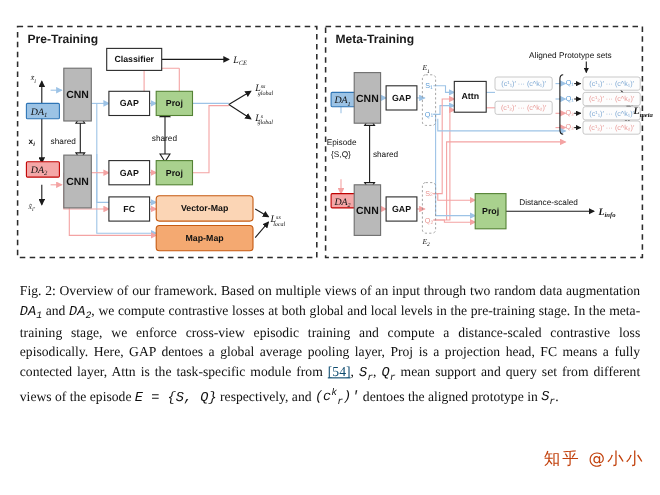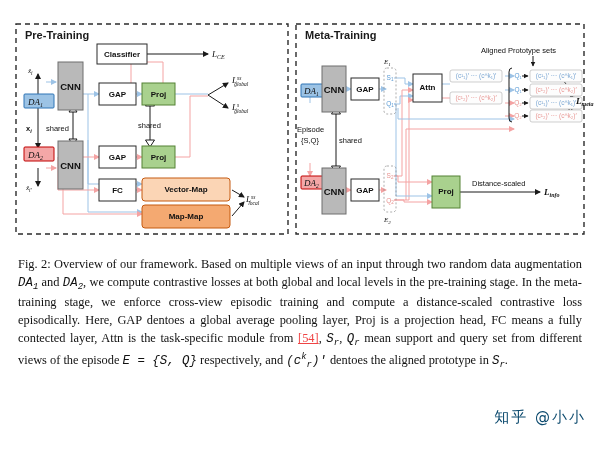--- a/index.html
+++ b/index.html
@@ -33,26 +33,26 @@
   .dashbox{fill:none;stroke:#2b2b2b;stroke-width:1.4;stroke-dasharray:5 4;}
   .dashsmall{fill:none;stroke:#8a8a8a;stroke-width:.7;stroke-dasharray:2 2;}
   
   #caption{
     position:absolute;left:18px;top:256px;width:564px;
     font-family:"Liberation Serif", serif;
     font-size:12.4px;line-height:1.45;color:#111;
     text-align:justify;
   }
   #caption .m{font-style:italic;font-family:Liberation Mono, monospace;}
-  #caption .cite{color:#ef4444;}
+  #caption .cite{color:#0c4a6e;}
   sub{font-size:.72em;}
   sup{font-size:.72em;}
   #watermark{
     position:absolute;right:14px;top:408px;
-    font-size:15px;color:#0c4a6e;letter-spacing:2px;
+    font-size:15px;color:#c2410c;letter-spacing:2px;
     font-family:"DejaVu Sans",sans-serif;
   }
 </style>
 </head>
 <body>
 
 <div id="figure">
 <svg width="600" height="248" viewBox="0 0 600 248" xmlns="http://www.w3.org/2000/svg">
   <defs>
     <marker id="ah" markerWidth="6" markerHeight="6" refX="5" refY="3" orient="auto">

